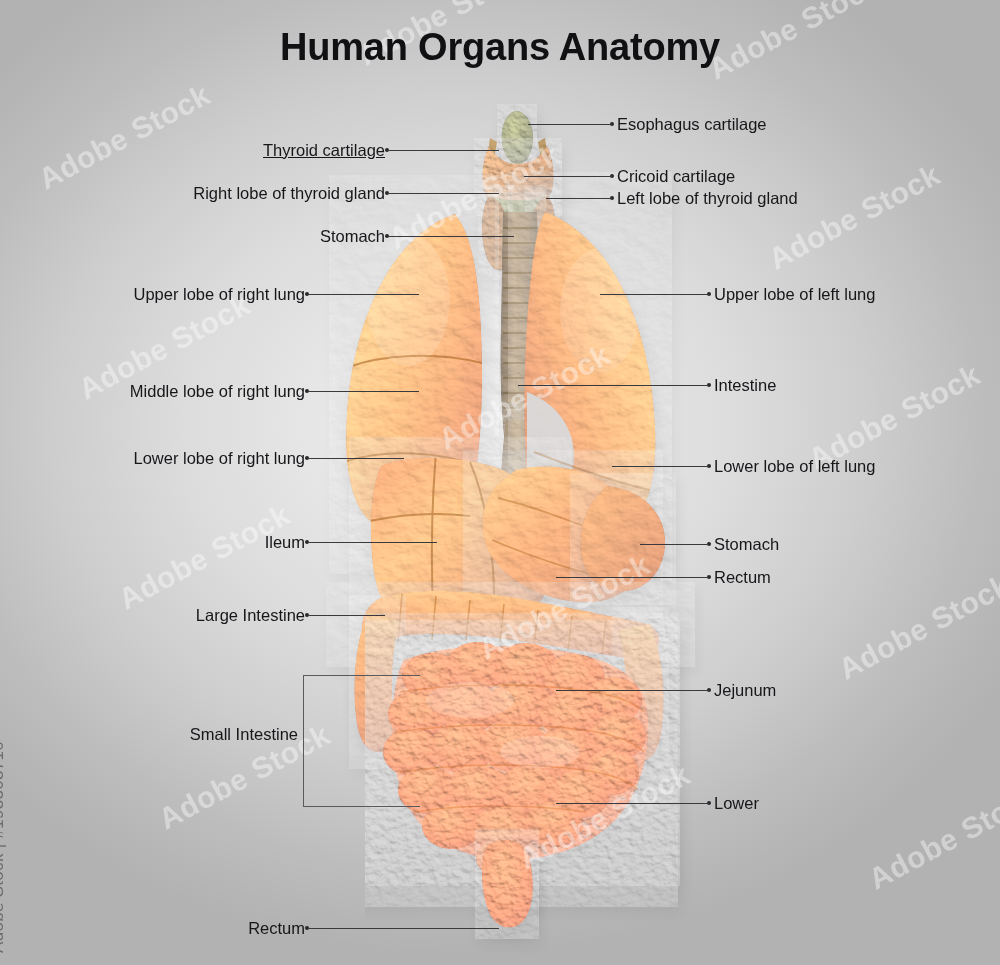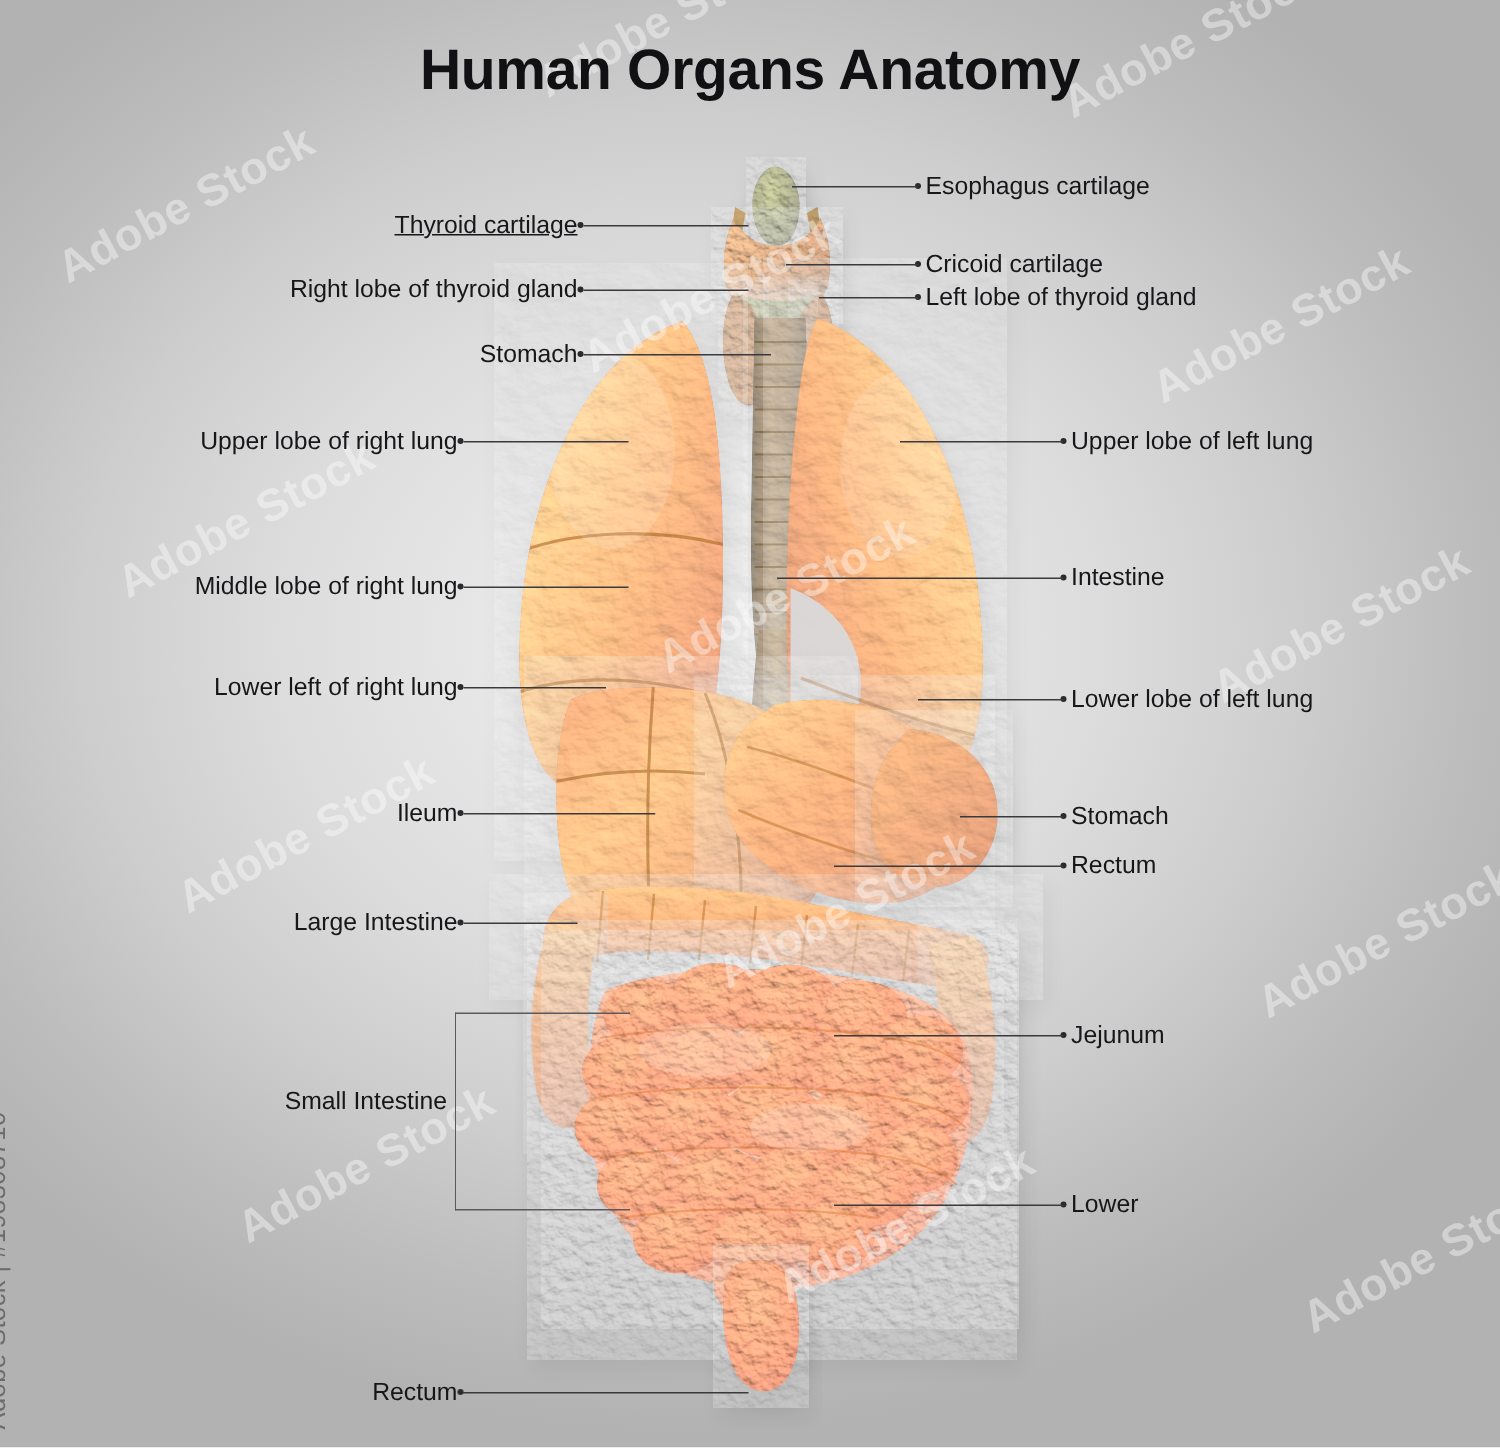--- a/index.html
+++ b/index.html
@@ -423,21 +423,21 @@
   <div class="leader" style="left:389px; top:236px; width:125px;"></div>
 
   <div class="label right-text" style="right:695px; top:286px;">Upper lobe of right lung</div>
   <div class="dot" style="left:305px; top:292px;"></div>
   <div class="leader" style="left:309px; top:294px; width:110px;"></div>
 
   <div class="label right-text" style="right:695px; top:383px;">Middle lobe of right lung</div>
   <div class="dot" style="left:305px; top:389px;"></div>
   <div class="leader" style="left:309px; top:391px; width:110px;"></div>
 
-  <div class="label right-text" style="right:695px; top:450px;">Lower left of right lung</div>
+  <div class="label right-text" style="right:695px; top:450px;">Lower lobe of right lung</div>
   <div class="dot" style="left:305px; top:456px;"></div>
   <div class="leader" style="left:309px; top:458px; width:95px;"></div>
 
   <div class="label right-text" style="right:695px; top:534px;">Ileum</div>
   <div class="dot" style="left:305px; top:540px;"></div>
   <div class="leader" style="left:309px; top:542px; width:128px;"></div>
 
   <div class="label right-text" style="right:695px; top:607px;text-align:center;">Large Intestine</div>
   <div class="dot" style="left:305px; top:613px;"></div>
   <div class="leader" style="left:309px; top:615px; width:76px;"></div>

